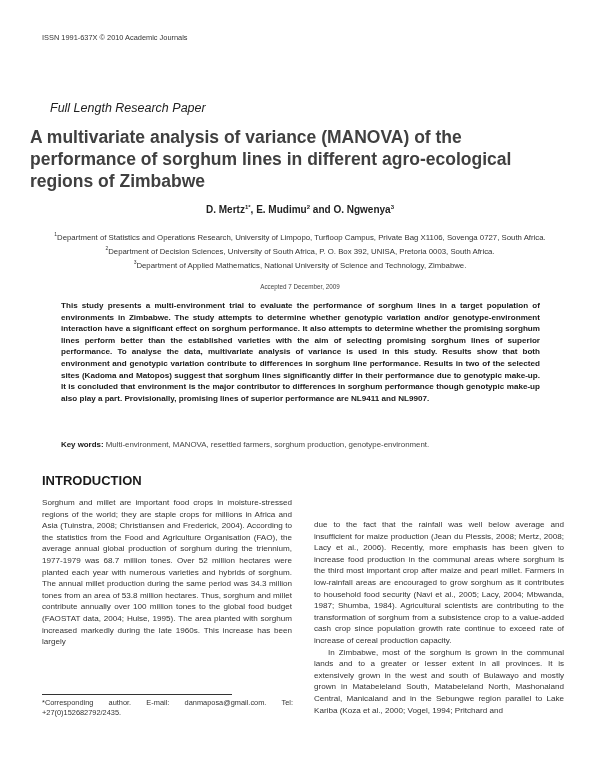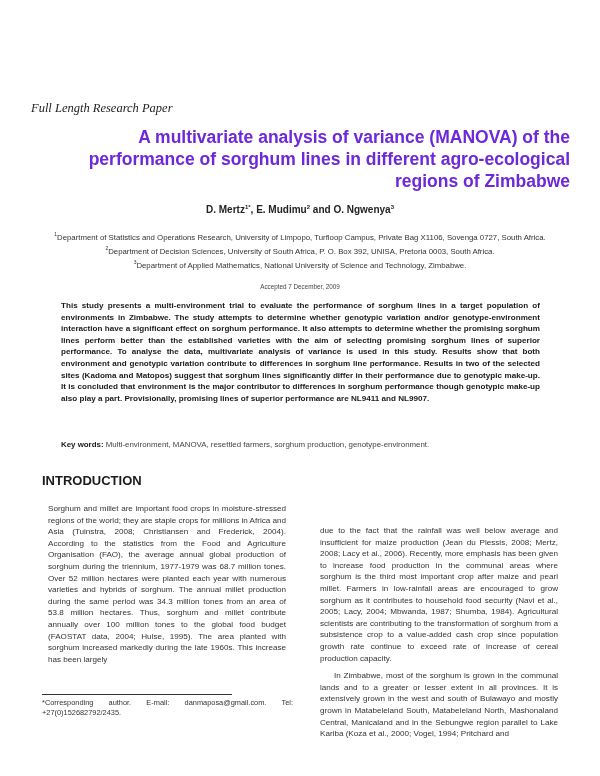--- a/index.html
+++ b/index.html
@@ -5,26 +5,26 @@
     html, body { margin: 0; padding: 0; background: #ffffff; }
     body {
       width: 600px; height: 776px; position: relative; overflow: hidden;
       font-family: "Liberation Sans", sans-serif; color: #1a1a1a;
     }
     .header-info {
       position: absolute; left: 42px; top: 33px;
       font-size: 7.4px; line-height: 10px; color: #333;
     }
     .paper-type {
-      position: absolute; left: 31px; top: 101px;
-      font-size: 12.5px; font-style: italic; color: #222; font-family: Liberation Serif, serif;
+      position: absolute; left: 50px; top: 101px;
+      font-size: 12.5px; font-style: italic; color: #222;
     }
     .title {
       position: absolute; left: 30px; top: 126px; width: 540px;
-      text-align: right; font-weight: bold; font-size: 17.5px; line-height: 22px; color: #6d28d9;
+      text-align: left; font-weight: bold; font-size: 17.5px; line-height: 22px; color: #404040;
     }
     .authors {
       position: absolute; left: 0; top: 204px; width: 600px;
       text-align: center; font-weight: bold; font-size: 10px; color: #222;
     }
     .authors sup { font-size: 6px; }
     .affils {
       position: absolute; left: 40px; top: 229px; width: 520px;
       text-align: center; font-size: 7.8px; line-height: 10.6px; color: #333;
     }
@@ -45,35 +45,36 @@
     .section-heading {
       position: absolute; left: 42px; top: 473px;
       font-weight: bold; font-size: 13px; color: #1a1a1a;
     }
     .col {
       position: absolute; width: 250px; text-align: justify;
       font-size: 8.1px; line-height: 11.6px; color: #333;
     }
     .col-left { left: 42px; top: 497px; }
     .col-right { left: 314px; top: 519px; }
-    .col p { margin: 6px; }
+    .col p { margin: 0; }
     .col p.indent { text-indent: 14px; }
     .footnote-rule {
       position: absolute; left: 42px; top: 694px; width: 190px; height: 0;
       border-top: 1px solid #333;
     }
     .footnote {
       position: absolute; left: 42px; top: 698px; width: 251px;
       text-align: justify; font-size: 7.4px; line-height: 10.4px; color: #333;
     }
   </style>
 </head>
 <body>
 
 <div class="header-info">
+  <div>ISSN 1991-637X © 2010 Academic Journals</div>
 </div>
 
 <div class="paper-type">Full Length Research Paper</div>
 
 <div class="title">A multivariate analysis of variance (MANOVA) of the performance of sorghum lines in different agro-ecological regions of Zimbabwe</div>
 
 <div class="authors">
   <span>D. Mertz</span><sup>1*</sup><span>, </span><span>E. Mudimu</span><sup>2</sup><span> and </span><span>O. Ngwenya</span><sup>3</sup>
 </div>
 

